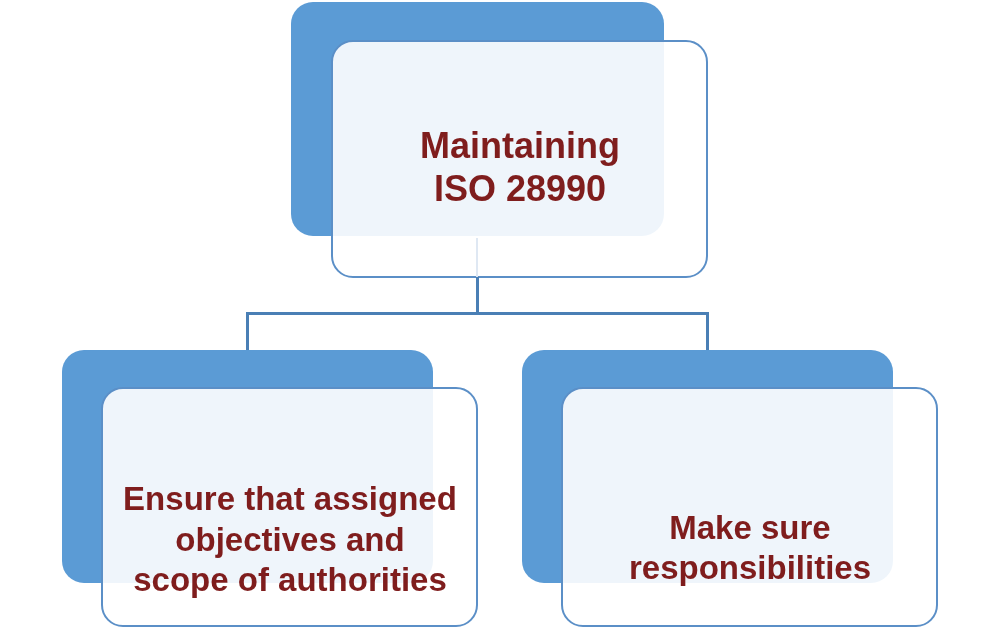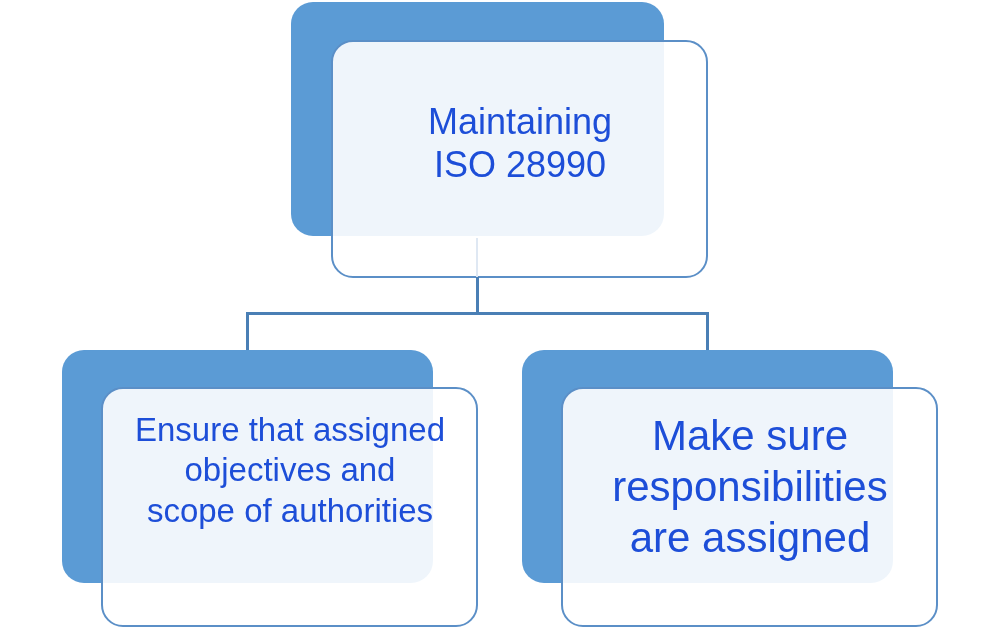--- a/index.html
+++ b/index.html
@@ -1,19 +1,19 @@
 <!DOCTYPE html>
 <html><head>
   <meta charset="utf-8">
   <style>
     html, body { margin: 0; padding: 0; background: #ffffff; }
     body { width: 1000px; height: 628px; position: relative; overflow: hidden; font-family: "Liberation Sans", "DejaVu Sans", sans-serif; }
     .back { position: absolute; background: #5b9bd5; border-radius: 22px; }
     .front { position: absolute; background: rgba(255,255,255,0.9); border: 2.5px solid #5b8fc7; border-radius: 22px; box-sizing: border-box; display: flex; align-items: center; justify-content: center; }
-    .label { position: absolute; display: flex; align-items: flex-start; justify-content: center; text-align: center; color: #1d4ed8; font-weight: normal; line-height: 1.2; }
+    .label { position: absolute; display: flex; align-items: flex-end; justify-content: center; text-align: center; color: #7f1d1d; font-weight: bold; line-height: 1.2; }
     .line { position: absolute; background: #4a7fb5; }
     .ghost { position: absolute; background: #dfe8f3; }
   </style>
 </head>
 <body>
 
 <div>
   <div class="back" style="left:291px; top:2px; width:373px; height:234px;"></div>
   <div class="front" style="left:331px; top:40px; width:377px; height:238px;"></div>
   <div class="ghost" style="left:476px; top:238px; width:2px; height:40px;"></div>
@@ -38,20 +38,19 @@
       <div>Ensure that assigned</div>
       <div>objectives and</div>
       <div>scope of authorities</div>
     </div>
   </div>
 </div>
 
 <div>
   <div class="back" style="left:522px; top:350px; width:371px; height:233px;"></div>
   <div class="front" style="left:561px; top:387px; width:377px; height:240px;"></div>
-  <div class="label" style="left:565px; top:410px; width:370px; height:190px; font-size:42px; line-height:1.22;">
+  <div class="label" style="left:565px; top:398px; width:370px; height:190px; font-size:33px; line-height:1.22;">
     <div>
       <div>Make sure</div>
       <div>responsibilities</div>
-      <div>are assigned</div>
     </div>
   </div>
 </div>
 
 </body></html>

